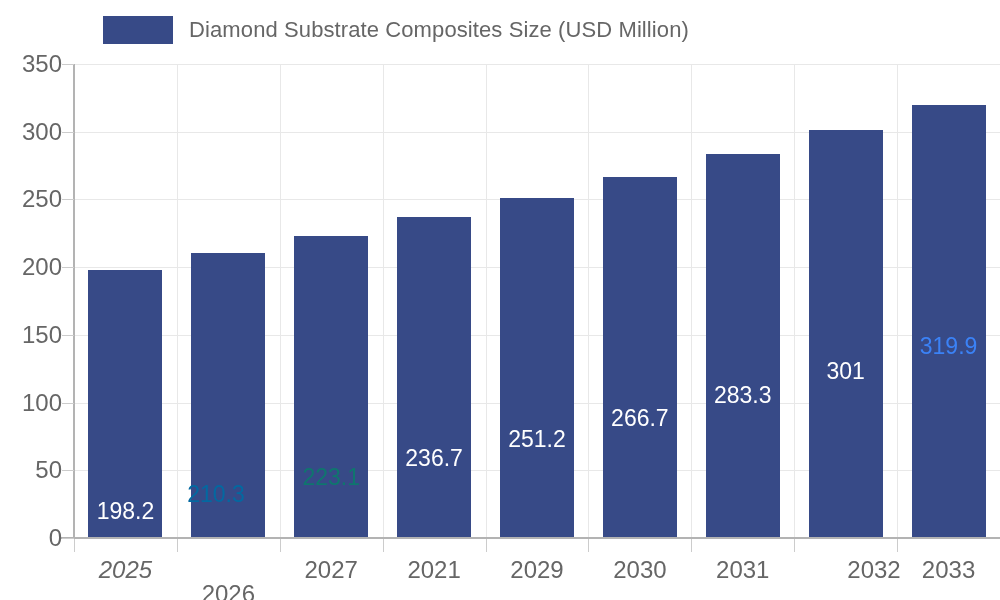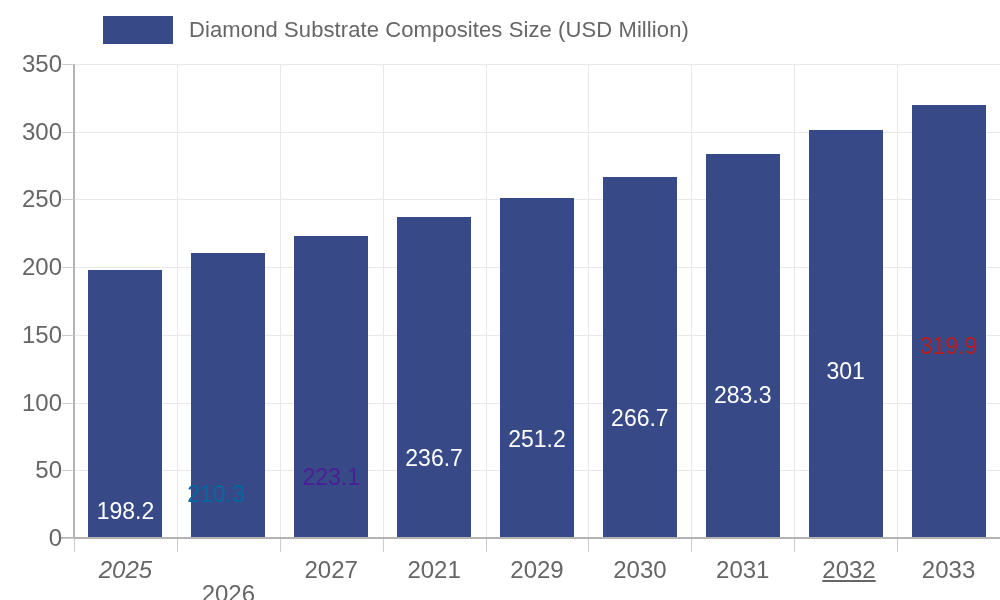--- a/index.html
+++ b/index.html
@@ -166,33 +166,33 @@
       <div class="grid-v" style="left: 412px;"></div>
       <div class="grid-v" style="left: 514px;"></div>
       <div class="grid-v" style="left: 617px;"></div>
       <div class="grid-v" style="left: 720px;"></div>
       <div class="grid-v" style="left: 823px;"></div>
       <div class="bar" style="left: 14.4444px; top: 205.581px; width: 74px; height: 268.419px; background: rgb(55, 74, 135);"></div>
       <div class="bar-value" style="left: 51.4444px; top: 435.581px; color: rgb(255, 255, 255);">198.2</div>
       <div class="bar" style="left: 117.333px; top: 189.194px; width: 74px; height: 284.806px; background: rgb(55, 74, 135);"></div>
       <div class="bar-value" style="left: 142px; top: 419.194px; color: #0369a1;">210.3</div>
       <div class="bar" style="left: 220.222px; top: 171.859px; width: 74px; height: 302.141px; background: rgb(55, 74, 135);"></div>
-      <div class="bar-value" style="left: 257.222px; top: 401.859px; color: #4c1d95;">223.1</div>
+      <div class="bar-value" style="left: 257.222px; top: 401.859px; color: #0f766e;">223.1</div>
       <div class="bar" style="left: 323.111px; top: 153.441px; width: 74px; height: 320.559px; background: rgb(55, 74, 135);"></div>
       <div class="bar-value" style="left: 360.111px; top: 383.441px; color: rgb(255, 255, 255);">236.7</div>
       <div class="bar" style="left: 426px; top: 133.803px; width: 74px; height: 340.197px; background: rgb(55, 74, 135);"></div>
       <div class="bar-value" style="left: 463px; top: 363.803px; color: rgb(255, 255, 255);">251.2</div>
       <div class="bar" style="left: 528.889px; top: 112.812px; width: 74px; height: 361.188px; background: rgb(55, 74, 135);"></div>
       <div class="bar-value" style="left: 565.889px; top: 342.812px; color: rgb(255, 255, 255);">266.7</div>
       <div class="bar" style="left: 631.778px; top: 90.3309px; width: 74px; height: 383.669px; background: rgb(55, 74, 135);"></div>
       <div class="bar-value" style="left: 668.778px; top: 320.331px; color: rgb(255, 255, 255);">283.3</div>
       <div class="bar" style="left: 734.667px; top: 66.36px; width: 74px; height: 407.64px; background: rgb(55, 74, 135);"></div>
       <div class="bar-value" style="left: 771.667px; top: 296.36px; color: rgb(255, 255, 255);">301</div>
       <div class="bar" style="left: 837.556px; top: 40.764px; width: 74px; height: 433.236px; background: rgb(55, 74, 135);"></div>
-      <div class="bar-value" style="left: 874.556px; top: 270.764px; color: #b91c1c;">319.9</div>
+      <div class="bar-value" style="left: 874.556px; top: 270.764px; color: #3b82f6;">319.9</div>
     </div>
 
   <div class="y-axis-spine"></div>
   <div class="x-axis-spine"></div>
 
   <div id="axis-layer">
       <div class="ytick-mark" style="top: 538px;"></div>
       <div class="ytick-wrap" style="top: 538px;">
         <div class="ytick-label">0</div>
       </div>
@@ -233,17 +233,17 @@
       <div class="xtick-mark" style="left: 691px;"></div>
       <div class="xtick-mark" style="left: 794px;"></div>
       <div class="xtick-mark" style="left: 897px;"></div>
       <div class="xtick-label" style="left: 125.444px; font-style: italic;">2025</div>
       <div class="xtick-label" style="left: 228.333px; margin-top: 24px;">2026</div>
       <div class="xtick-label" style="left: 331.222px;">2027</div>
       <div class="xtick-label" style="left: 434.111px;">2021</div>
       <div class="xtick-label" style="left: 537px;">2029</div>
       <div class="xtick-label" style="left: 639.889px;">2030</div>
       <div class="xtick-label" style="left: 742.778px;">2031</div>
-      <div class="xtick-label" style="left: 849px; text-decoration: underline;">2032</div>
+      <div class="xtick-label" style="left: 874px;">2032</div>
       <div class="xtick-label" style="left: 948.556px;">2033</div>
     </div>
 
 </div>
 
 </body></html>

